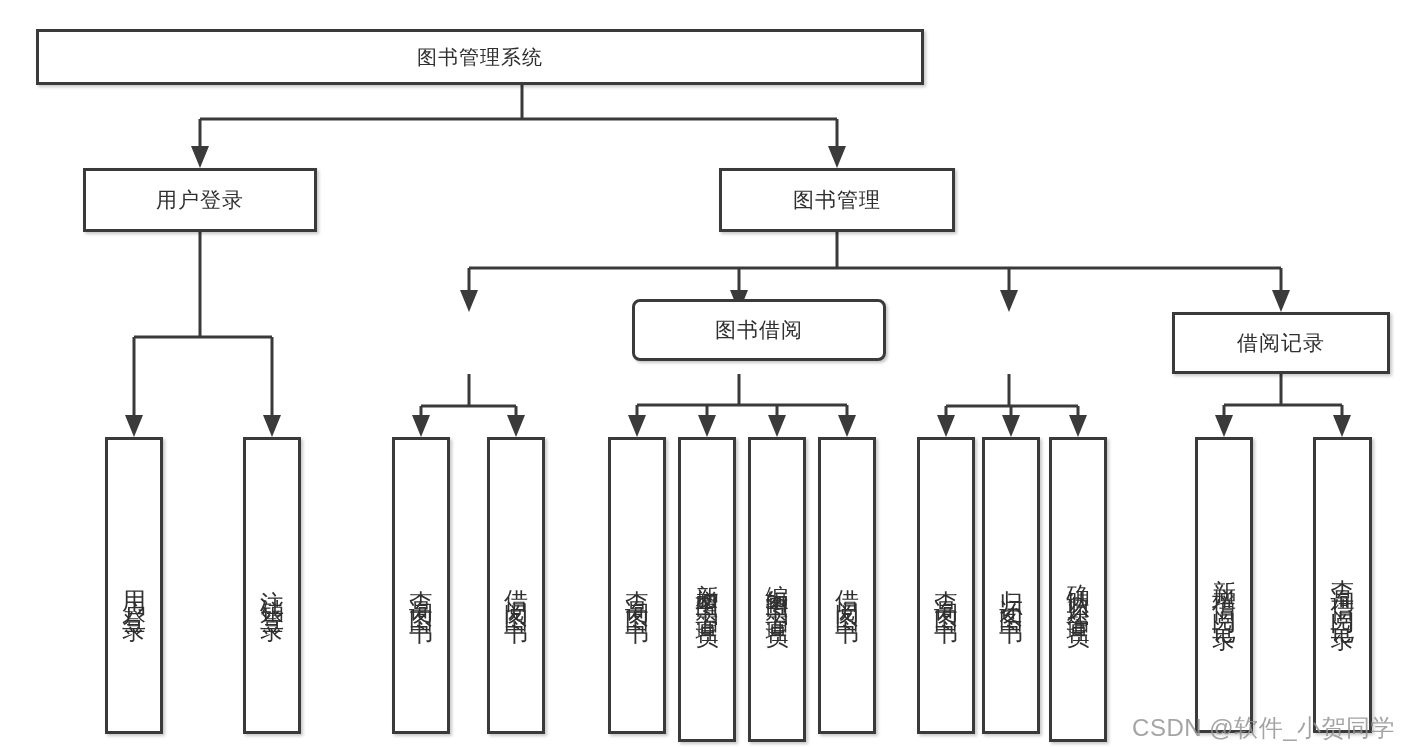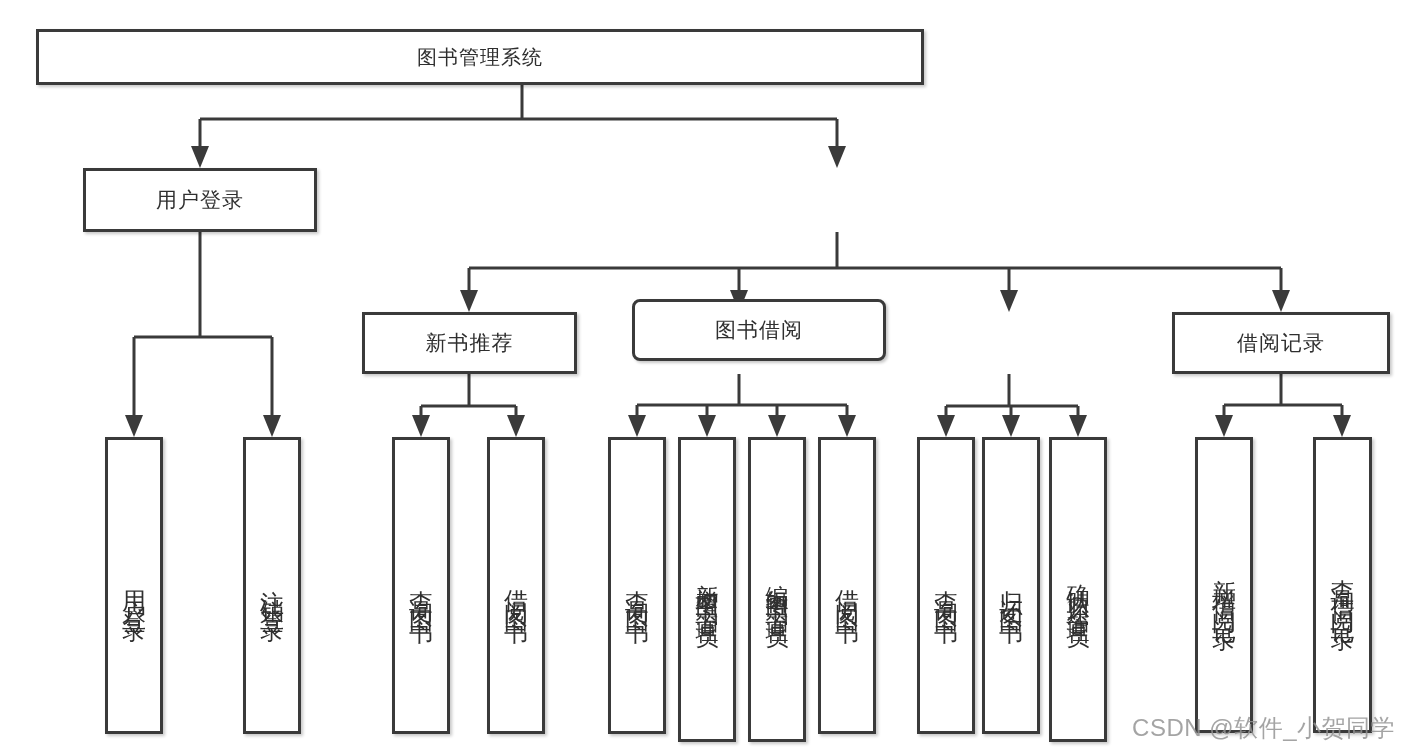--- a/index.html
+++ b/index.html
@@ -112,22 +112,22 @@
       <polygon points="1069,415 1087,415 1078,437"></polygon>
 
       <polygon points="1215,415 1233,415 1224,437"></polygon>
       <polygon points="1333,415 1351,415 1342,437"></polygon>
     </g>
   </svg>
 
   <div class="node hbox root" style="left:19px; top:29px; width:888px; height:56px;margin-left:17px;">图书管理系统</div>
 
   <div class="node hbox" style="left:83px; top:168px; width:234px; height:64px;">用户登录</div>
+  <div class="node hbox" style="left:719px; top:168px; width:236px; height:64px;">图书管理</div>
 
-  <div class="node hbox" style="left:362px; top:312px; width:215px; height:62px;">新书推荐</div>
   <div class="node hbox" style="left:632px; top:299px; width:254px; height:62px;border-radius:8px;">图书借阅</div>
   <div class="node hbox" style="left:1172px; top:312px; width:218px; height:62px;">借阅记录</div>
 
   <div class="node vbox" style="left:105px; top:437px; width:58px; height:297px;">
     <span>用户登录</span>
   </div>
   <div class="node vbox" style="left:243px; top:437px; width:58px; height:297px;">
     <span>注销登录</span>
   </div>
 

